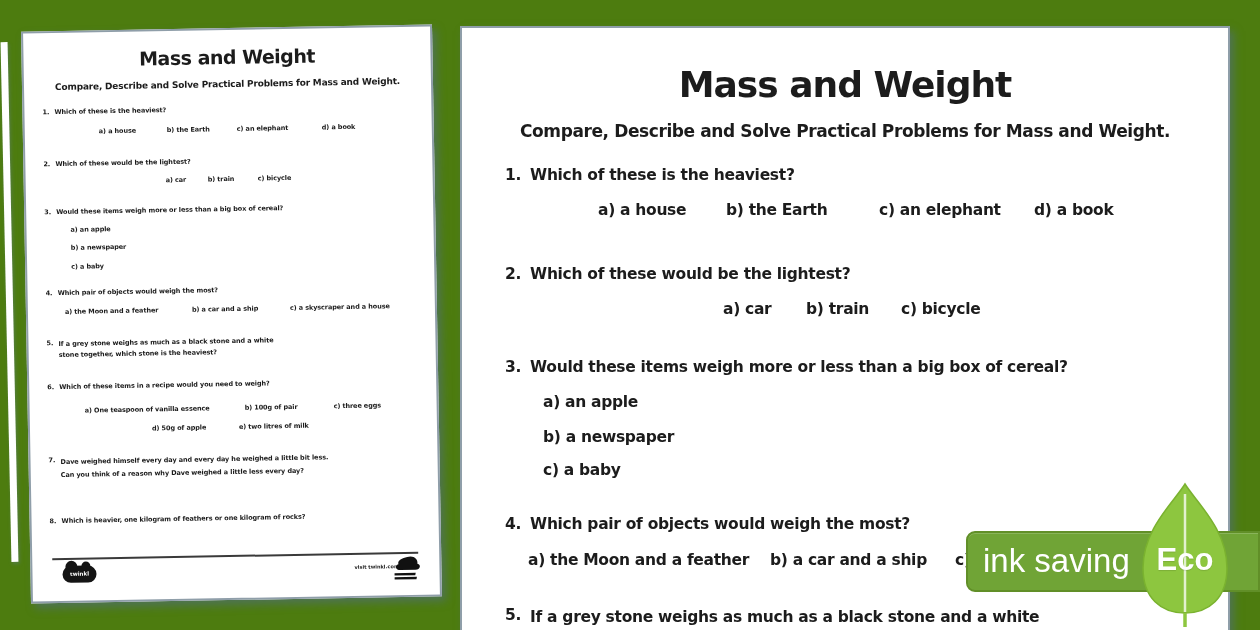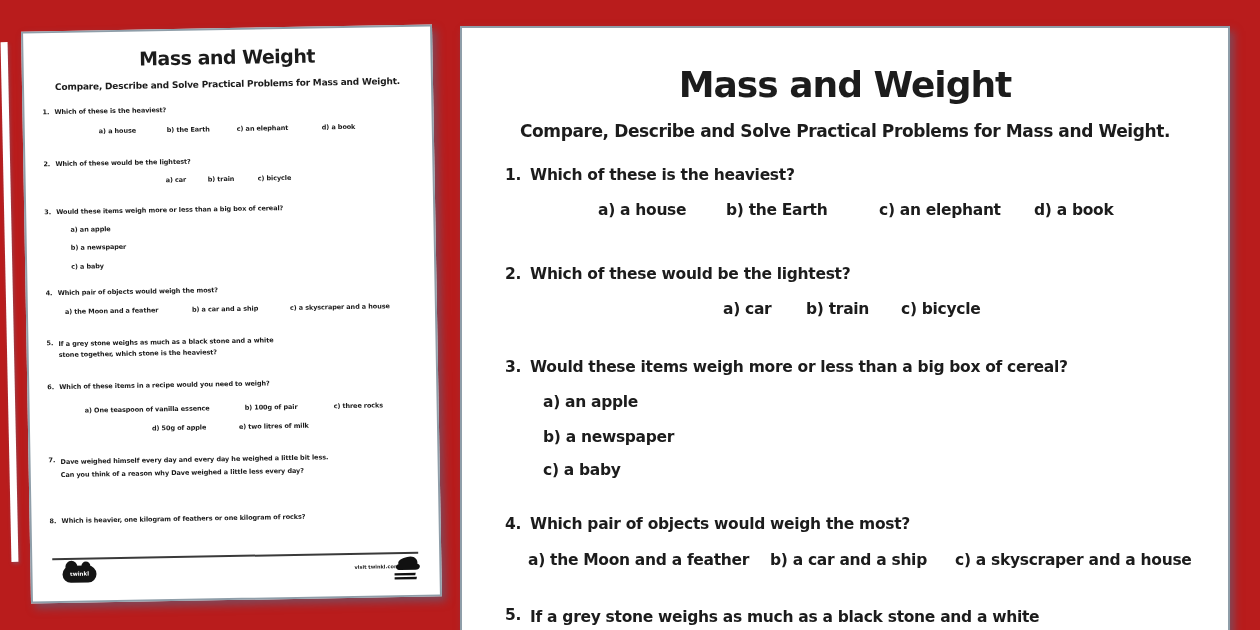--- a/index.html
+++ b/index.html
@@ -1,16 +1,16 @@
 <!DOCTYPE html>
 <html><head>
 <meta charset="utf-8">
 <style>
   html,body{margin:0;padding:0;}
-  .stage{position:relative;width:1260px;height:630px;background:#b91c1c;overflow:hidden;
+  .stage{position:relative;width:1260px;height:630px;background:#4d7c0f;overflow:hidden;
          font-family:"DejaVu Sans",sans-serif;color:#1c1c1c;}
 
   
   .page{position:absolute;background:#ffffff;border:2px solid #8f9ea9;box-sizing:border-box;
         box-shadow:4px 5px 8px rgba(80,110,140,.55);}
   .thumb{left:26px;top:28px;width:411px;height:572px;transform:rotate(-1deg);}
   .main{left:460px;top:26px;width:770px;height:660px;}
   .sliver{position:absolute;left:6px;top:42px;width:7px;height:520px;background:#ffffff;
           transform:rotate(-1.2deg);box-shadow:1px 2px 4px rgba(100,130,160,.4);}
 
@@ -109,21 +109,21 @@
         <span>stone together, which stone is the heaviest?</span>
       </span>
     </div>
 
     <div class="tq" style="left:18px;top:350px">
       <span class="tqn">6.</span>
       <span>Which of these items in a recipe would you need to weigh?</span>
     </div>
     <span class="topt" style="left:55px;top:374px">a) One teaspoon of vanilla essence</span>
     <span class="topt" style="left:215px;top:374px">b) 100g of pair</span>
-    <span class="topt" style="left:304px;top:374px">c) three rocks</span>
+    <span class="topt" style="left:304px;top:374px">c) three eggs</span>
     <span class="topt" style="left:122px;top:393px">d) 50g of apple</span>
     <span class="topt" style="left:209px;top:393px">e) two litres of milk</span>
 
     <div class="tq" style="left:18px;top:423px">
       <span class="tqn">7.</span>
       <span class="tstack" style="line-height:13px">
         <span>Dave weighed himself every day and every day he weighed a little bit less.</span>
         <span>Can you think of a reason why Dave weighed a little less every day?</span>
       </span>
     </div>
@@ -184,14 +184,26 @@
 
     <div class="q" style="left:43px;top:578px">
       <span class="qn">5.</span>
       <span class="stack">
         <span>If a grey stone weighs as much as a black stone and a white</span>
         <span>stone together, which stone is the heaviest?</span>
       </span>
     </div>
   </div>
 
+  <div class="badge">
+    <div class="band"></div>
+    <span class="ink">ink saving</span>
+    <div class="leafwrap">
+      <svg width="98" height="146" viewBox="0 0 98 146">
+        <path d="M49,2 C60,20 91,47 91,86 C91,116 73,131 49,131 C25,131 7,116 7,86 C7,47 38,20 49,2 Z" fill="#8dc63f" stroke="#7ab22f" stroke-width="1.5"></path>
+        <line x1="49" y1="131" x2="49" y2="145" stroke="#8dc63f" stroke-width="3.5"></line>
+        <line x1="49" y1="12" x2="49" y2="130" stroke="rgba(255,255,255,0.75)" stroke-width="2.5"></line>
+      </svg>
+    </div>
+    <div class="eco">Eco</div>
+  </div>
 
 </div>
 
 </body></html>

